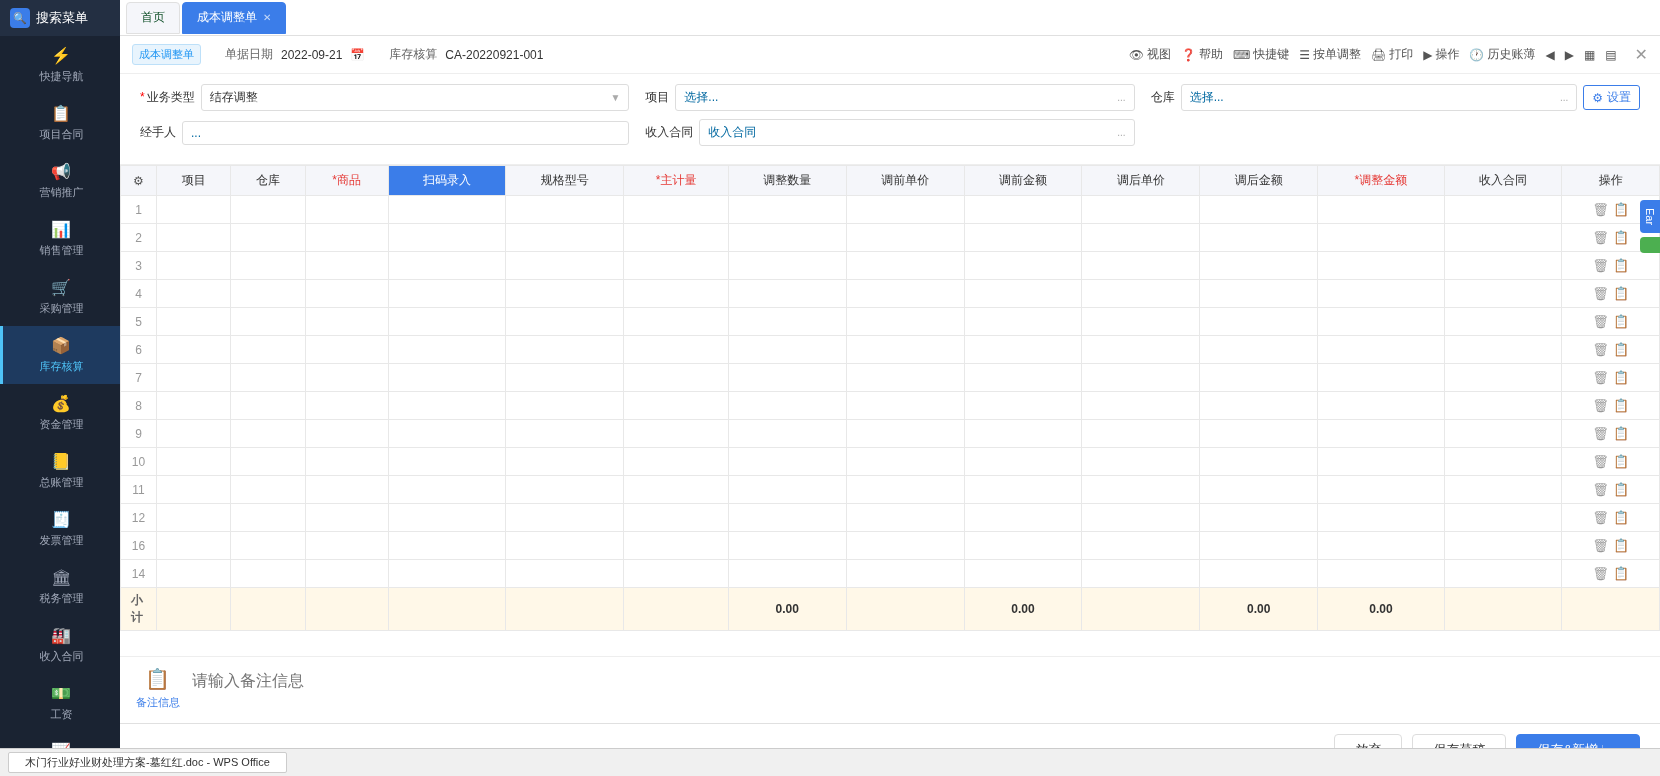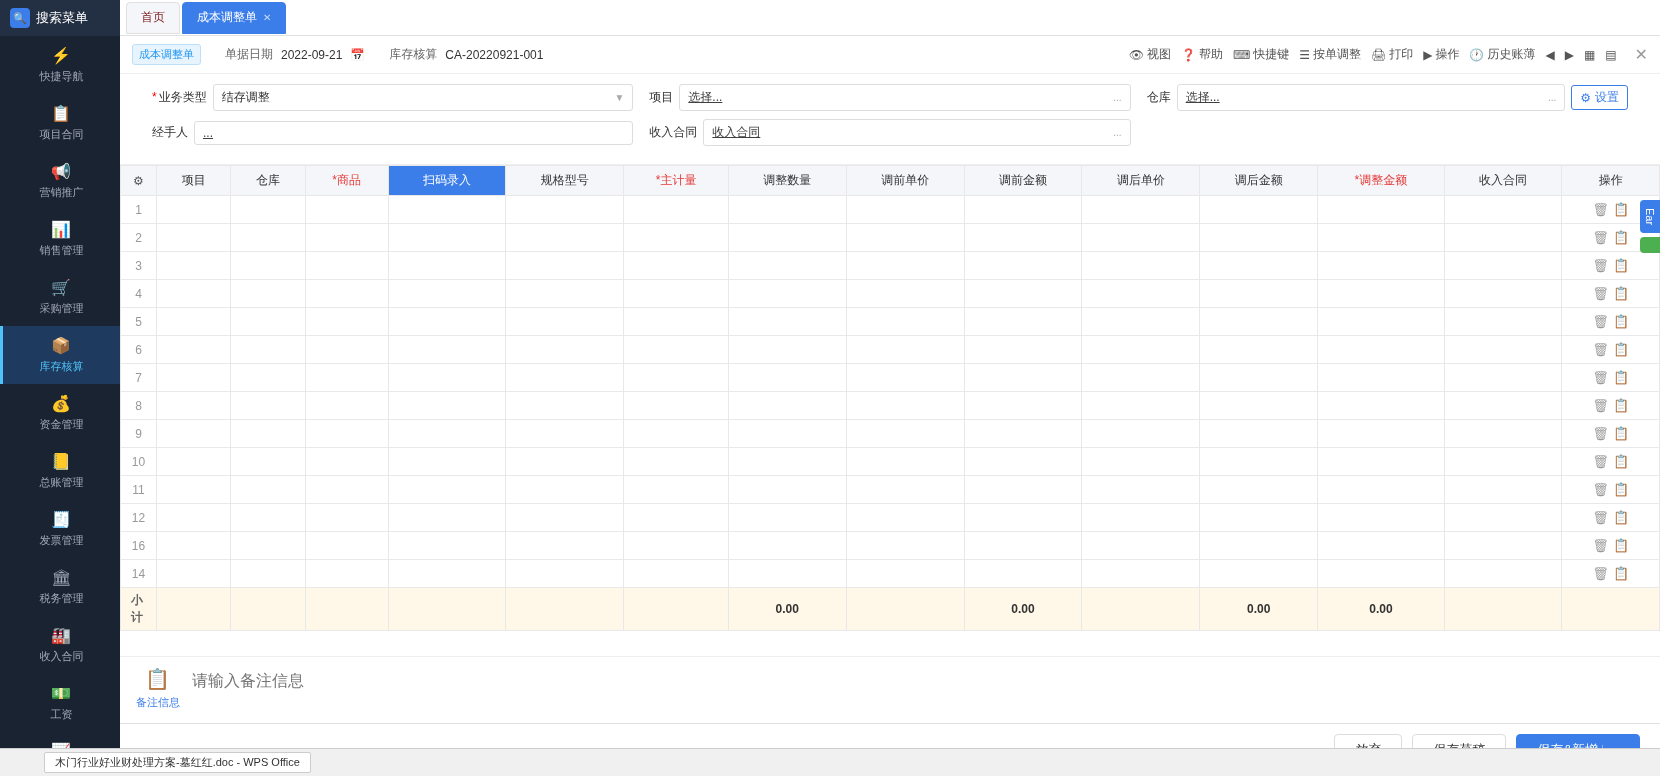--- a/index.html
+++ b/index.html
@@ -13,44 +13,44 @@
     .sidebar-item.active { background: #1e3a5f; color: #4fc3f7; border-left-color: #4fc3f7; }
     .sidebar-icon { font-size: 16px; }
 
     
     .main { flex: 1; display: flex; flex-direction: column; background: #f5f6fa; overflow: hidden; }
 
     
     .tab-bar { background: #fff; display: flex; align-items: center; border-bottom: 1px solid #e0e0e0; height: 36px; padding: 0 6px; gap: 2px; }
     .tab { padding: 0 14px; height: 32px; display: flex; align-items: center; gap: 6px; cursor: pointer; font-size: 12px; border-radius: 4px 4px 0 0; color: #555; border: 1px solid transparent; }
     .tab.active { background: #3b7de9; color: #fff; border-color: #3b7de9; }
-    .tab.home { color: #7f1d1d; background: #f5f6fa; border-color: #e0e0e0; }
+    .tab.home { color: #14532d; background: #f5f6fa; border-color: #e0e0e0; }
     .tab .close-btn { font-size: 10px; opacity: 0.7; }
 
     
     .form-panel { background: #fff; flex: 1; display: flex; flex-direction: column; margin: 0; overflow: hidden; }
 
     
     .header-bar { display: flex; align-items: center; padding: 8px 12px; border-bottom: 1px solid #eee; gap: 16px; flex-shrink: 0; }
     .doc-tag { background: #e8f4fd; color: #2196f3; border: 1px solid #bde0f9; padding: 2px 6px; border-radius: 3px; font-size: 11px; }
     .header-info { display: flex; align-items: center; gap: 8px; color: #333; font-size: 12px; }
     .header-label { color: #666; margin-left: 8px; }
     .header-actions { margin-left: auto; display: flex; align-items: center; gap: 10px; color: #555; font-size: 12px; }
     .header-action-item { display: flex; align-items: center; gap: 3px; cursor: pointer; color: #555; }
     .header-close { color: #999; cursor: pointer; font-size: 16px; margin-left: 8px; }
 
     
-    .form-fields { padding: 10px 32px; border-bottom: 1px solid #eee; flex-shrink: 0; }
+    .form-fields { padding: 10px 20px; border-bottom: 1px solid #eee; flex-shrink: 0; }
     .form-row { display: flex; align-items: center; gap: 16px; margin-bottom: 8px; }
     .field-group { display: flex; align-items: center; gap: 6px; flex: 1; }
     .field-label { color: #333; font-size: 12px; white-space: nowrap; }
     .field-label.required::before { content: '*'; color: red; margin-right: 2px; }
     .field-value { flex: 1; border: 1px solid #ddd; border-radius: 3px; padding: 4px 8px; font-size: 12px; color: #333; display: flex; align-items: center; justify-content: space-between; min-width: 120px; }
     .field-value .arrow { color: #aaa; font-size: 10px; }
-    .field-placeholder { color: #404040; text-decoration: underline; }
+    .field-placeholder { color: #0369a1; }
     .settings-btn { display: flex; align-items: center; gap: 4px; color: #3b7de9; cursor: pointer; font-size: 12px; border: 1px solid #3b7de9; border-radius: 3px; padding: 3px 8px; margin-left: auto; }
 
     
     .table-container { flex: 1; overflow: auto; }
     table { width: 100%; border-collapse: collapse; font-size: 12px; }
     thead th { background: #f5f6fa; border: 1px solid #e8e8e8; padding: 6px 8px; text-align: center; color: #333; font-weight: normal; white-space: nowrap; position: sticky; top: 0; z-index: 10; }
     thead th.required-col { color: #e53935; }
     thead th.highlight-col { background: #3b7de9; color: #fff; }
     thead th.sortable { cursor: pointer; }
     tbody td { border: 1px solid #e8e8e8; padding: 4px 8px; text-align: center; color: #333; height: 28px; }
@@ -71,21 +71,21 @@
     .notes-input { flex: 1; border: none; outline: none; color: #bbb; font-size: 16px; padding: 4px 0; resize: none; background: transparent; }
 
     
     .footer { background: #fff; border-top: 1px solid #e0e0e0; padding: 10px 20px; display: flex; justify-content: flex-end; gap: 10px; flex-shrink: 0; }
     .btn { padding: 6px 20px; border-radius: 4px; font-size: 13px; cursor: pointer; border: 1px solid #ddd; background: #fff; color: #333; }
     .btn-save-new { background: #3b7de9; color: #fff; border-color: #3b7de9; display: flex; align-items: center; gap: 4px; }
     .btn-save-new .dropdown-arrow { border-left: 1px solid rgba(255,255,255,0.4); padding-left: 6px; font-size: 10px; }
 
     
     .wps-taskbar { position: fixed; bottom: 0; left: 0; right: 0; height: 28px; background: #f0f0f0; border-top: 1px solid #ccc; display: flex; align-items: center; padding: 0 8px; gap: 4px; z-index: 100; }
-    .wps-task { background: #fff; border: 1px solid #ccc; padding: 2px 10px; font-size: 11px; color: #333; border-radius: 2px; cursor: pointer; margin-left: 36px; }
+    .wps-task { background: #fff; border: 1px solid #ccc; padding: 2px 16px; font-size: 11px; color: #333; border-radius: 2px; cursor: pointer; }
 
     
     .right-tab { position: fixed; right: 0; top: 200px; display: flex; flex-direction: column; gap: 0; z-index: 50; }
     .right-tab-item { background: #3b7de9; color: #fff; writing-mode: vertical-rl; padding: 8px 4px; font-size: 11px; cursor: pointer; border-radius: 4px 0 0 4px; margin-bottom: 4px; }
     .right-tab-item.green { background: #4caf50; }
   </style>
 </head>
 <body>
 
 <div class="sidebar">

